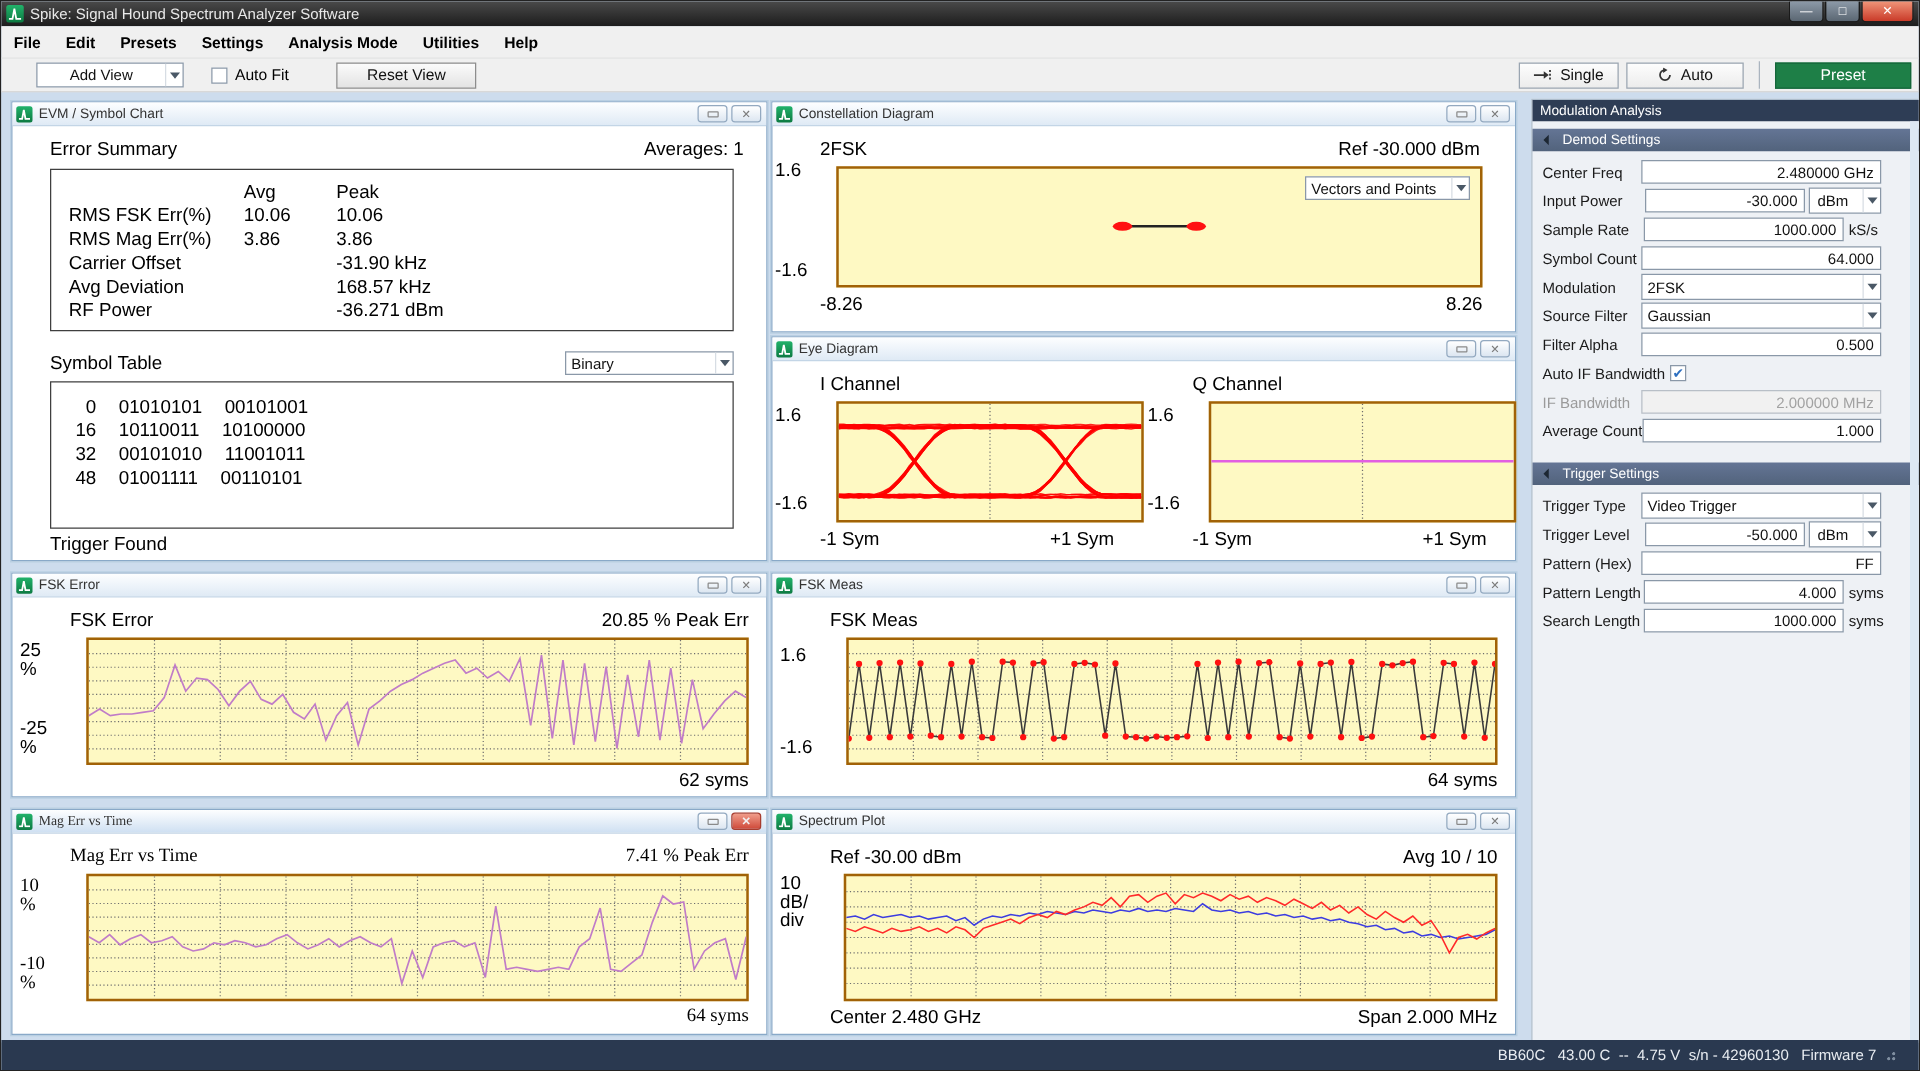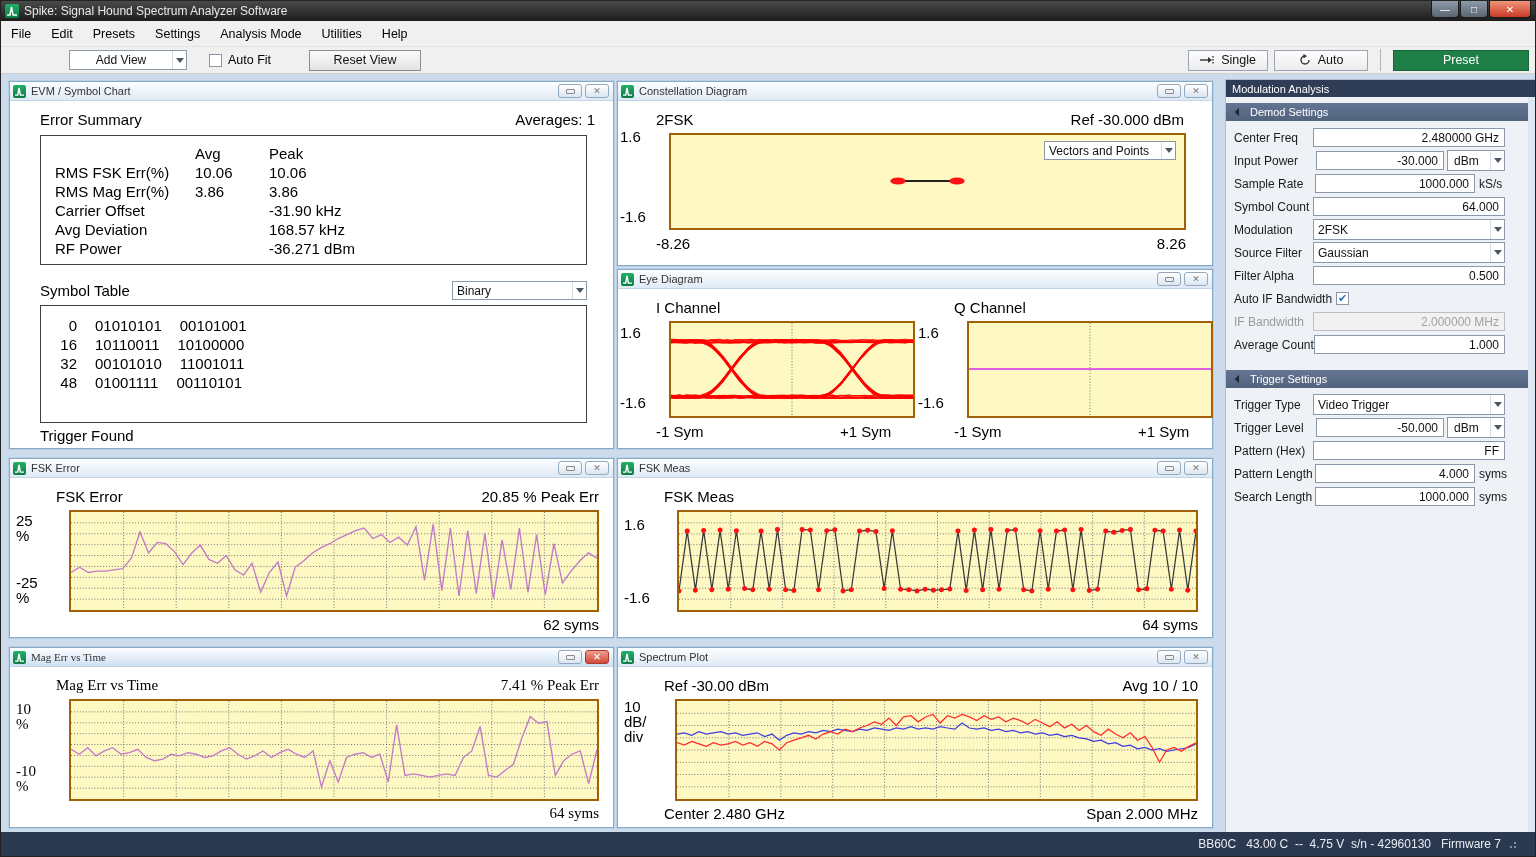--- a/index.html
+++ b/index.html
@@ -8,39 +8,39 @@
 
   
   .titlebar{position:absolute;left:0;top:0;width:100%;height:20px;background:linear-gradient(#4a4a4a,#1c1c1c);display:flex;align-items:center;color:#e8e8e8;font-size:12px;}
   .appicon{width:14px;height:14px;margin:0 5px 0 4px;border-radius:2px;background:linear-gradient(#21b26a,#0d7a42);display:flex;align-items:center;justify-content:center;flex:none;}
   .appicon svg{display:block;}
   .win-btns{margin-left:auto;display:flex;height:100%;align-items:flex-start;padding-right:4px;}
   .wbtn{width:28px;height:17px;border:1px solid #1a1a1a;border-top:none;border-radius:0 0 4px 4px;background:linear-gradient(#8d9aa8,#5a6672);color:#fff;font-size:10px;display:flex;align-items:center;justify-content:center;margin-left:1px;}
   .wbtn.close{width:42px;background:linear-gradient(#f09579,#c93a28);}
 
   
-  .menubar{position:absolute;left:0;top:20px;width:100%;height:26px;background:#f0f0f0;display:flex;align-items:center;font-size:12.5px;color:#000;border-bottom:1px solid #e2e2e2;}
+  .menubar{position:absolute;left:0;top:20px;width:100%;height:26px;background:#f0f0f0;display:flex;align-items:center;font-size:12.5px;color:#000;border-bottom:1px solid #e2e2e2;font-weight:bold;}
   .menu-item{padding:4px 10px;}
-  .toolbar{position:absolute;left:0;top:46px;width:100%;height:27px;background:#f0f0f0;border-bottom:1px solid #cfcfcf;display:flex;align-items:center;font-size:12.5px;padding-left:40px;}
+  .toolbar{position:absolute;left:0;top:46px;width:100%;height:27px;background:#f0f0f0;border-bottom:1px solid #cfcfcf;display:flex;align-items:center;font-size:12.5px;}
   .combo{border:1px solid #8a98a8;background:#fff;height:20px;display:flex;align-items:center;font-size:12px;color:#111;}
   .combo .ctext{flex:1;text-align:center;padding:0 4px;white-space:nowrap;}
   .combo .arrow{width:14px;display:flex;align-items:center;justify-content:center;border-left:1px solid #d7dde4;height:100%;}
   .tri-down{width:0;height:0;border-left:4px solid transparent;border-right:4px solid transparent;border-top:5px solid #4a5866;}
   .addview{width:118px;margin-left:28px;}
   .chk{width:13px;height:13px;border:1px solid #8a98a8;background:#fff;display:inline-flex;align-items:center;justify-content:center;font-size:11px;color:#2d6fc0;flex:none;}
   .autofit{display:flex;align-items:center;margin-left:22px;}
   .autofit span.lbl{margin-left:6px;}
   .btn{border:1px solid #8d8d8d;background:linear-gradient(#fbfbfb,#e3e3e3);height:21px;display:flex;align-items:center;justify-content:center;font-size:12.5px;color:#111;}
   .resetview{width:112px;margin-left:38px;}
   .tb-right{margin-left:auto;display:flex;align-items:center;padding-right:6px;}
   .tb-right .btn{background:linear-gradient(#fdfdfd,#ececec);border:1px solid #9aa5b1;}
   .single{width:80px;}
   .auto{width:94px;margin-left:6px;}
   .tb-sep{width:1px;height:22px;background:#aab4bf;margin:0 12px;}
-  .preset{width:136px;background:#1e7f47 !important;border:1px solid #15663a !important;color:#fff !important;}
+  .preset{width:109px;background:#1e7f47 !important;border:1px solid #15663a !important;color:#fff !important;}
   .icon-svg{margin-right:7px;display:flex;}
 
   
   .workspace{position:absolute;left:0;top:73px;width:1536px;height:760px;background:#cddced;}
   .panel{position:absolute;background:#fff;border:1px solid #89a9c8;box-shadow:0 0 0 1px #b9cfe2;}
   .ptitle{height:19px;background:linear-gradient(#fdfeff,#dfeaf5);border-bottom:1px solid #c3d5e6;display:flex;align-items:center;font-size:11px;color:#333;}
   .ptitle.active{background:linear-gradient(#fdfeff,#cfe0f2);}
   .picon{width:13px;height:13px;margin:0 5px 0 3px;border-radius:2px;background:linear-gradient(#21b26a,#0d7a42);display:flex;align-items:center;justify-content:center;flex:none;}
   .pbtns{margin-left:auto;display:flex;gap:3px;padding-right:4px;}
   .pbtn{width:24px;height:14px;border:1px solid #93a9c0;border-radius:3px;background:linear-gradient(#ffffff,#dce6f1);display:flex;align-items:center;justify-content:center;color:#7b7b7b;font-size:9px;font-weight:bold;}

